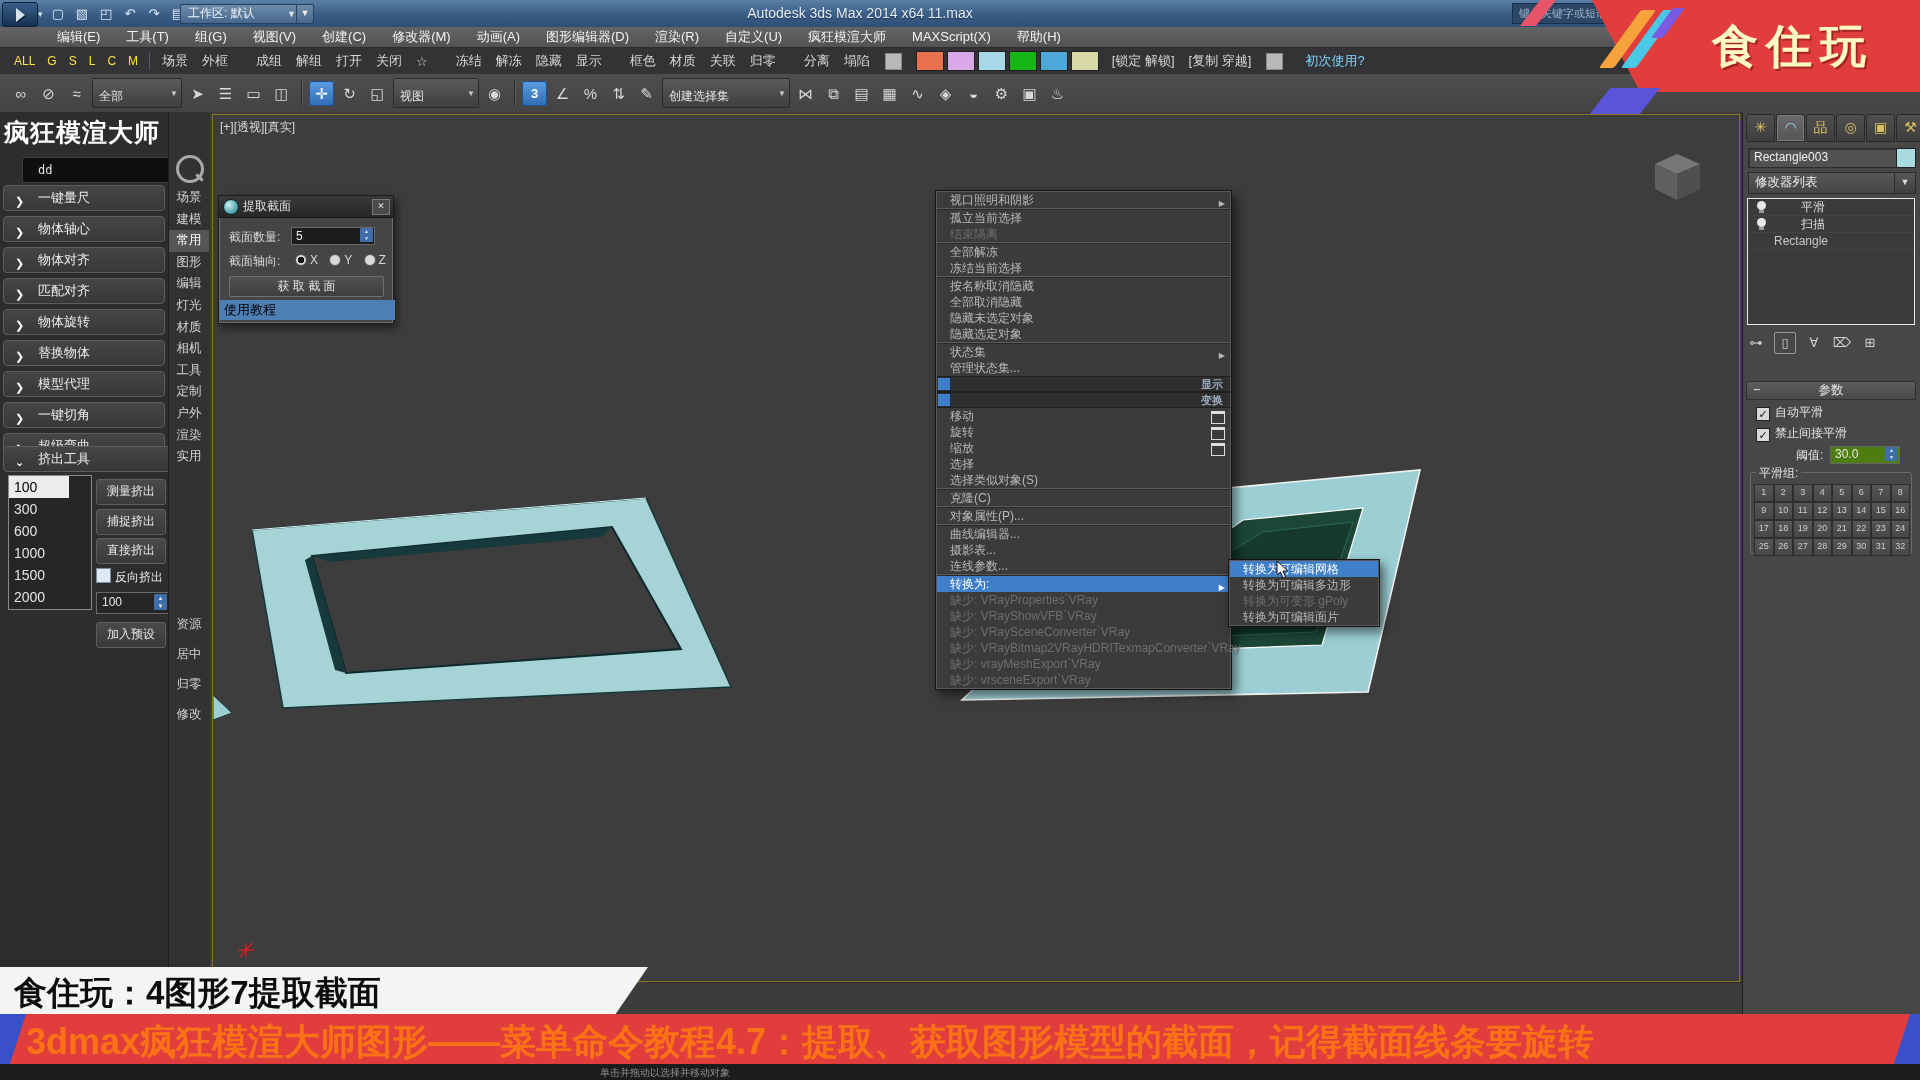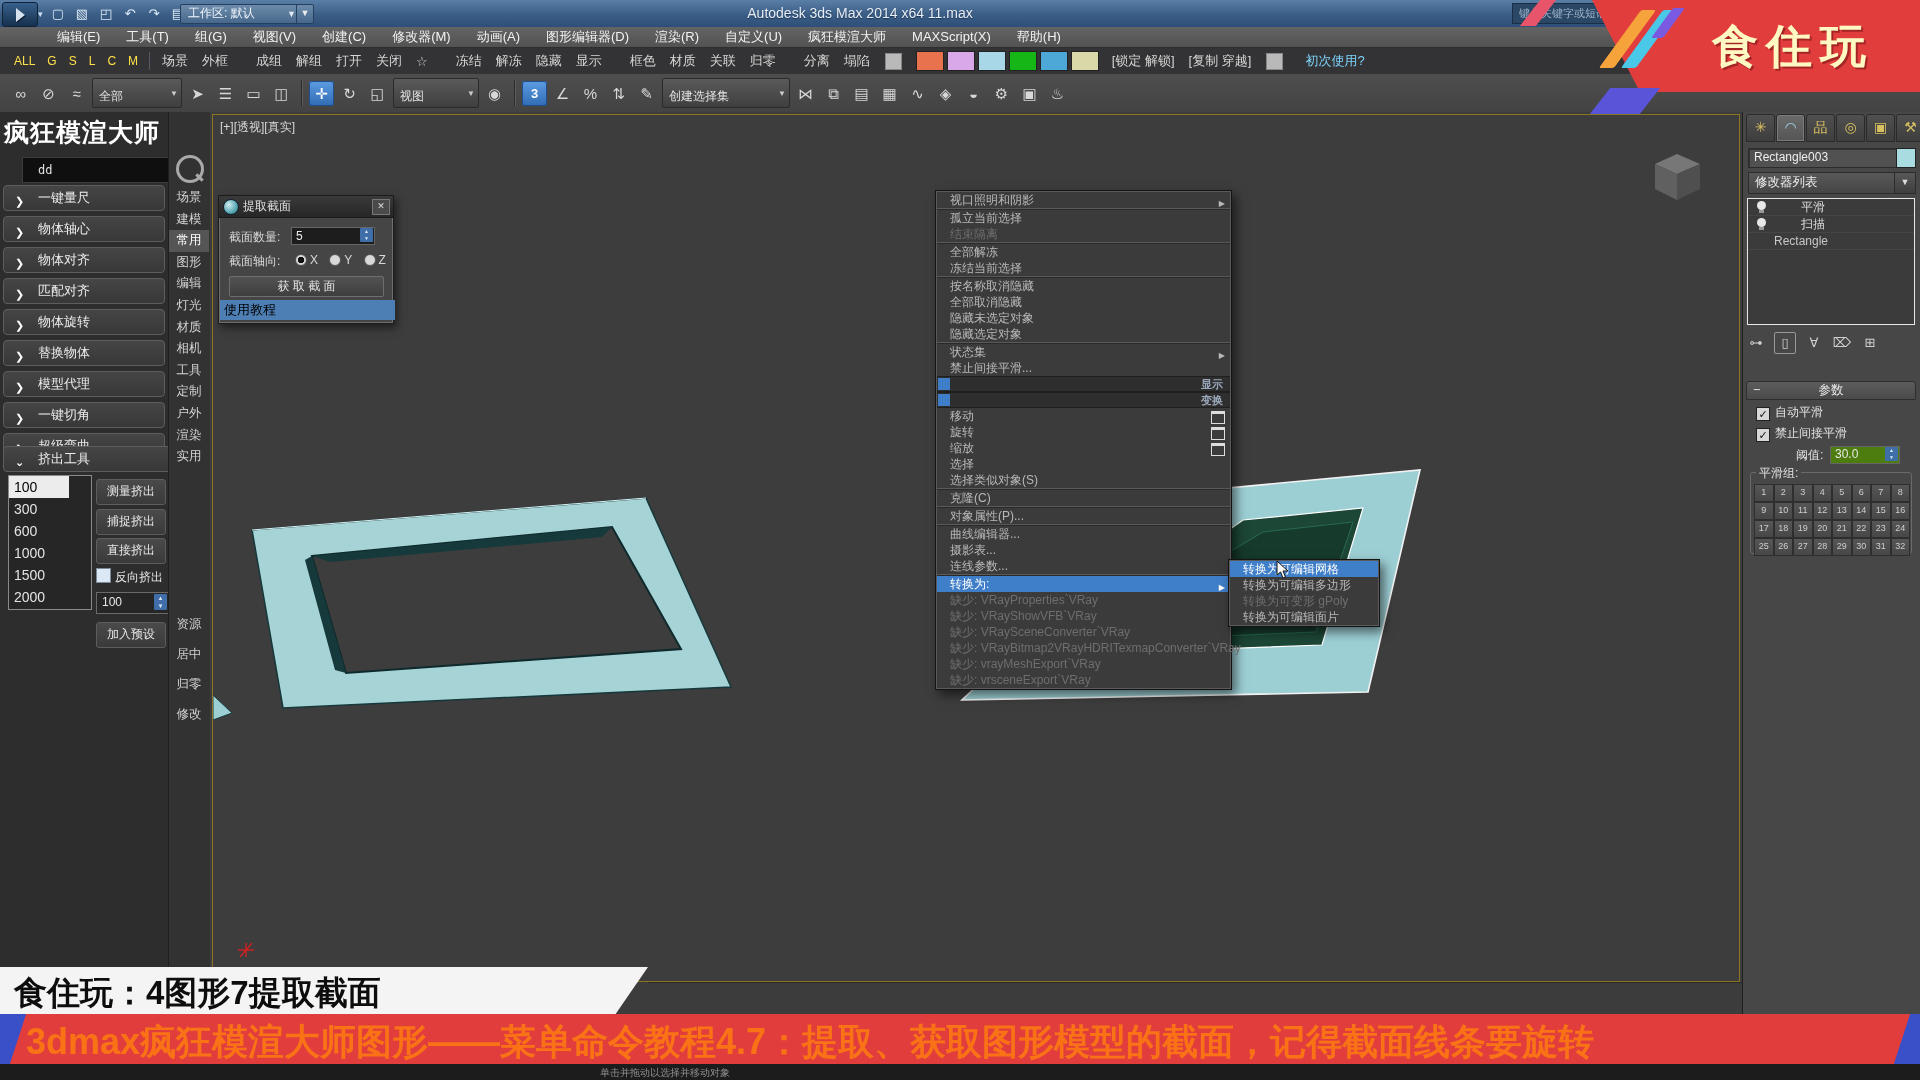--- a/index.html
+++ b/index.html
@@ -413,21 +413,21 @@
       <div class="mi sep"><span></span></div>
       <div class="mi"><span>全部解冻</span></div>
       <div class="mi"><span>冻结当前选择</span></div>
       <div class="mi sep"><span></span></div>
       <div class="mi"><span>按名称取消隐藏</span></div>
       <div class="mi"><span>全部取消隐藏</span></div>
       <div class="mi"><span>隐藏未选定对象</span></div>
       <div class="mi"><span>隐藏选定对象</span></div>
       <div class="mi sep"><span></span></div>
       <div class="mi has-arrow"><span>状态集</span><span class="marr">▶</span></div>
-      <div class="mi"><span>禁止间接平滑...</span></div>
+      <div class="mi"><span>管理状态集...</span></div>
       <div class="mi header"><span class="hsq"></span><span>显示</span></div>
       <div class="mi header"><span class="hsq"></span><span>变换</span></div>
       <div class="mi has-box"><span>移动</span><span class="mbox"></span></div>
       <div class="mi has-box"><span>旋转</span><span class="mbox"></span></div>
       <div class="mi has-box"><span>缩放</span><span class="mbox"></span></div>
       <div class="mi"><span>选择</span></div>
       <div class="mi"><span>选择类似对象(S)</span></div>
       <div class="mi sep"><span></span></div>
       <div class="mi"><span>克隆(C)</span></div>
       <div class="mi sep"><span></span></div>

